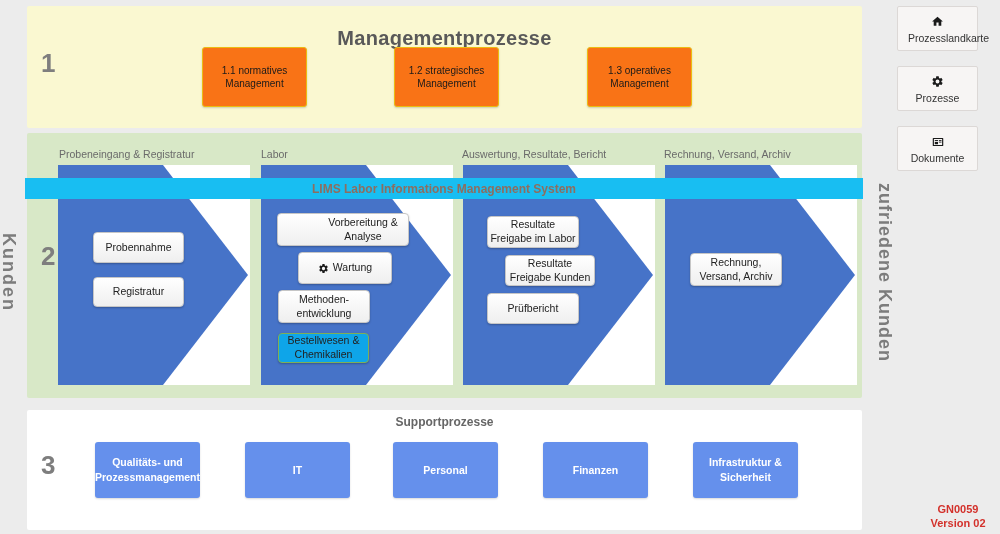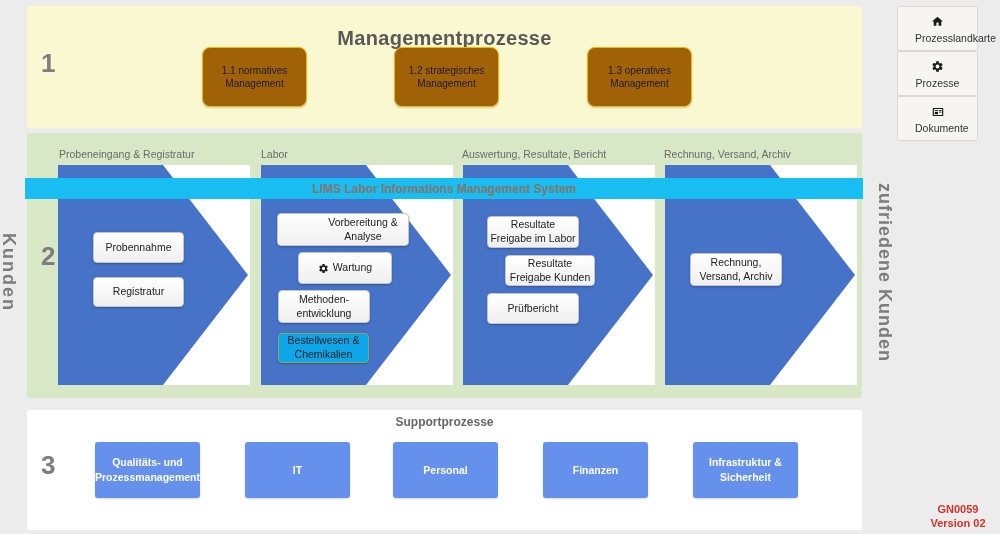--- a/index.html
+++ b/index.html
@@ -16,22 +16,22 @@
   .num-1{top:42px;}
   .num-2{top:108px;}
   .num-3{top:40px;}
 
   .mgmt-title{position:absolute;top:21px;left:0;width:100%;text-align:center;
     font-size:20px;font-weight:bold;color:#595959;letter-spacing:.3px;}
   .support-title{position:absolute;top:5px;left:0;width:100%;text-align:center;
     font-size:12px;font-weight:bold;color:#666;}
 
   
-  .ybox{position:absolute;top:41px;width:103px;height:58px;background:#a16207;
-    border:1px solid #EBBB12;border-radius:8px;box-shadow:0 1px 2px rgba(0,0,0,.18);
+  .ybox{position:absolute;top:41px;width:103px;height:58px;background:#f97316;
+    border:1px solid #EBBB12;border-radius:3px;box-shadow:0 1px 2px rgba(0,0,0,.18);
     display:flex;align-items:center;justify-content:center;text-align:center;
     font-size:10px;color:#1a1a1a;white-space:pre-line;line-height:1.35;cursor:pointer;}
   .ybox-0{left:175px;} .ybox-1{left:367px;text-align:center;} .ybox-2{left:560px;}
 
   
   .col-header{position:absolute;top:15px;font-size:10.5px;font-weight:normal;color:#6A6A6A;}
   .ch-0{left:32px;} .ch-1{left:234px;} .ch-2{left:435px;} .ch-3{left:637px;}
 
   .panel{position:absolute;top:32px;width:192px;height:220px;background:#FFFFFF;}
   .pn-0{left:31px;} .pn-1{left:234px;} .pn-2{left:436px;} .pn-3{left:638px;}
@@ -68,22 +68,22 @@
   .sb-0{left:68px;} .sb-1{left:218px;} .sb-2{left:366px;} .sb-3{left:516px;} .sb-4{left:666px;}
 
   
   .side-label{position:absolute;font-size:18px;font-weight:bold;color:#7C7C7C;
     text-align:center;transform:rotate(90deg);}
   .label-left{left:-52px;top:262px;width:120px;letter-spacing:2px;}
   .label-right{left:784px;top:262px;width:200px;letter-spacing:1px;}
 
   
   .sidebar{position:absolute;left:897px;top:6px;width:81px;}
-  .side-btn{background:#F7F5F4;border:1px solid #DCD8D6;border-radius:2px;margin-bottom:0;
-    text-align:center;padding:5px 17px 6px;cursor:pointer;}
+  .side-btn{background:#F7F5F4;border:1px solid #DCD8D6;border-radius:2px;margin-bottom:15px;
+    text-align:center;padding:5px 10px 6px;cursor:pointer;}
   .side-btn svg{display:inline-block;vertical-align:middle;}
   .side-btn-label{font-size:10.5px;color:#333;margin-top:2px;}
 
   
   .version{position:absolute;left:908px;top:503px;width:100px;text-align:center;
     font-size:11px;font-weight:bold;color:#D3312B;line-height:1.25;}
 </style>
 </head>
 <body>
 

